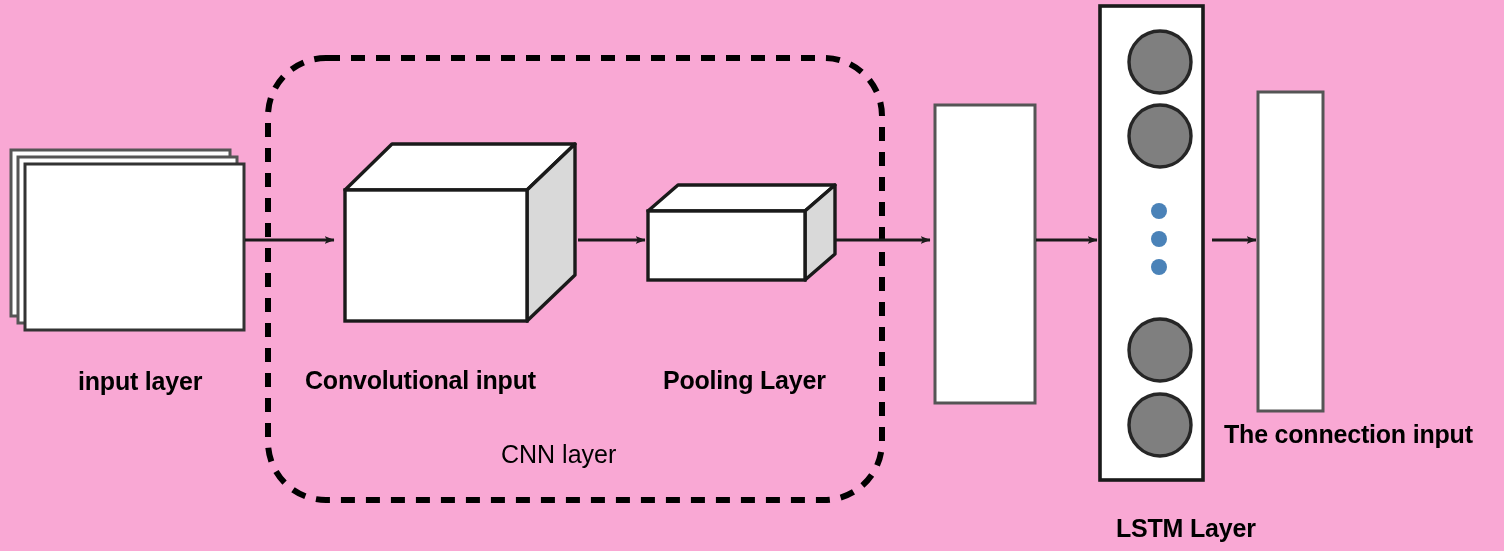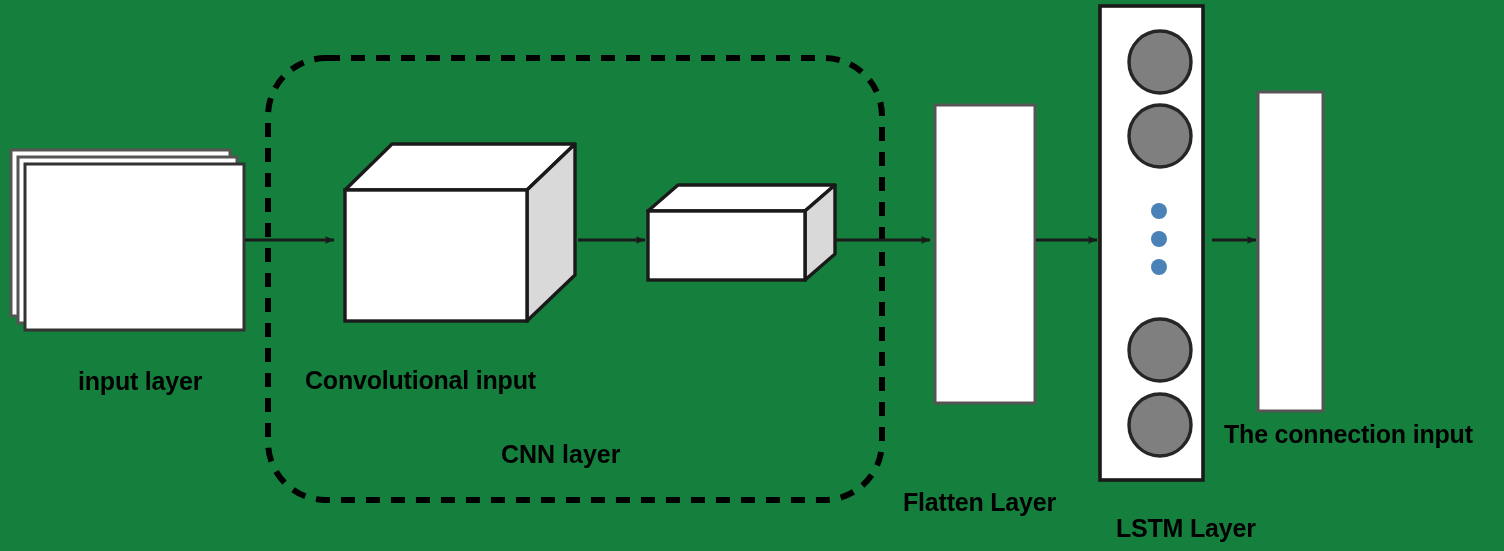--- a/index.html
+++ b/index.html
@@ -4,21 +4,21 @@
 <style>
   html, body {
     margin: 0;
     padding: 0;
     background: #ffffff;
   }
   #stage {
     position: relative;
     width: 1504px;
     height: 551px;
-    background: #15803d;
+    background: #f9a8d4;
     overflow: hidden;
     font-family: "Liberation Sans", sans-serif;
   }
   #stage svg.layer {
     position: absolute;
     left: 0;
     top: 0;
     width: 1504px;
     height: 551px;
   }
@@ -32,21 +32,21 @@
     white-space: nowrap;
     letter-spacing: -0.2px;
   }
   .lbl.light {
     font-weight: 600;
     letter-spacing: 0px;
   }
   #lbl-input       { left: 78px;   top: 369px; }
   #lbl-conv        { left: 305px;  top: 368px; }
   #lbl-pool        { left: 663px;  top: 368px; }
-  #lbl-cnn         { left: 501px;  top: 442px; font-weight: 700; }
+  #lbl-cnn         { left: 501px;  top: 442px; font-weight: 400; }
   #lbl-flatten     { left: 903px;  top: 490px; }
   #lbl-lstm        { left: 1116px; top: 516px; }
   #lbl-connection  { left: 1224px; top: 422px; }
 </style>
 </head>
 <body>
 
 <div id="stage">
 
   <svg class="layer" viewBox="0 0 1504 551" xmlns="http://www.w3.org/2000/svg">
@@ -133,22 +133,22 @@
     <g>
       <rect x="1258" y="92" width="65" height="319" fill="#ffffff" stroke="#555555" stroke-width="3"></rect>
     </g>
 
   </svg>
 
   <div class="lbl" id="lbl-input">input layer</div>
 
   <div class="lbl" id="lbl-conv">Convolutional input</div>
 
+  <div class="lbl" id="lbl-pool">Pooling Layer</div>
 
   <div class="lbl light" id="lbl-cnn">CNN layer</div>
 
-  <div class="lbl" id="lbl-flatten">Flatten Layer</div>
 
   <div class="lbl" id="lbl-lstm">LSTM Layer</div>
 
   <div class="lbl" id="lbl-connection">The connection input</div>
 
 </div>
 
 </body></html>

